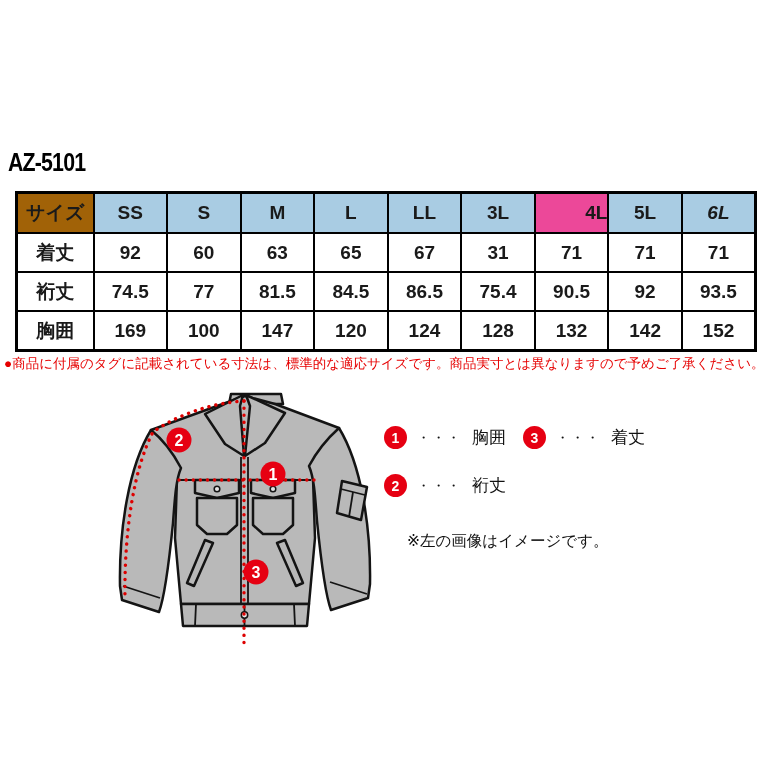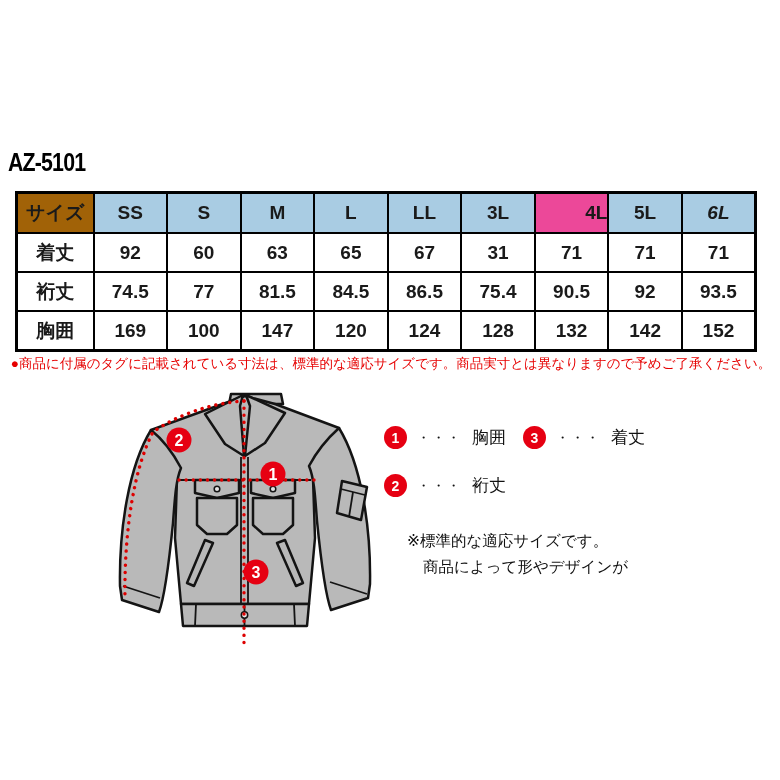--- a/index.html
+++ b/index.html
@@ -107,21 +107,21 @@
     <td>120</td>
     <td>124</td>
     <td>128</td>
     <td>132</td>
     <td>142</td>
     <td>152</td>
   </tr>
 </tbody>
   </table>
 
-<div class="notice" style="color: rgb(230, 0, 0); text-align: center;">●商品に付属のタグに記載されている寸法は、標準的な適応サイズです。商品実寸とは異なりますので予めご了承ください。</div>
+<div class="notice" style="color: rgb(230, 0, 0);">●商品に付属のタグに記載されている寸法は、標準的な適応サイズです。商品実寸とは異なりますので予めご了承ください。</div>
 
 <div class="diagram-wrap">
   <svg width="302" height="272" viewBox="0 0 302 272" xmlns="http://www.w3.org/2000/svg">
     <g fill="#b9b9b9" stroke="#141414" stroke-width="2.5" stroke-linejoin="round">
 
       <path d="M138,6 L188,6 L190,16 L136,16 Z"></path>
 
       <path d="M152,8 L124,18 L58,42 C70,56 79,68 84,90 L82,150 L88,216 L216,216 L222,150 L220,90 C225,68 234,54 246,40 L182,16 Z"></path>
 
       <path d="M58,42 C36,78 26,140 27,198 L29,212 L66,224 C72,208 76,175 80,135 C82,108 83,92 88,80 C79,63 68,50 58,42 Z"></path>
@@ -186,15 +186,14 @@
   <span class="legend-dots">・・・</span>
   <span class="legend-term">着丈</span>
 </div>
 <div class="legend-item" id="legend-2">
   <span class="legend-marker" style="background-color: rgb(230, 0, 18);">2</span>
   <span class="legend-dots">・・・</span>
   <span class="legend-term">裄丈</span>
 </div>
 
 <div class="image-note">
-  <div>※標準的な適応サイズです。</div>
-  <div class="indent">商品によって形やデザインが</div>
+  <div>※左の画像はイメージです。</div>
 </div>
 
 </body></html>

